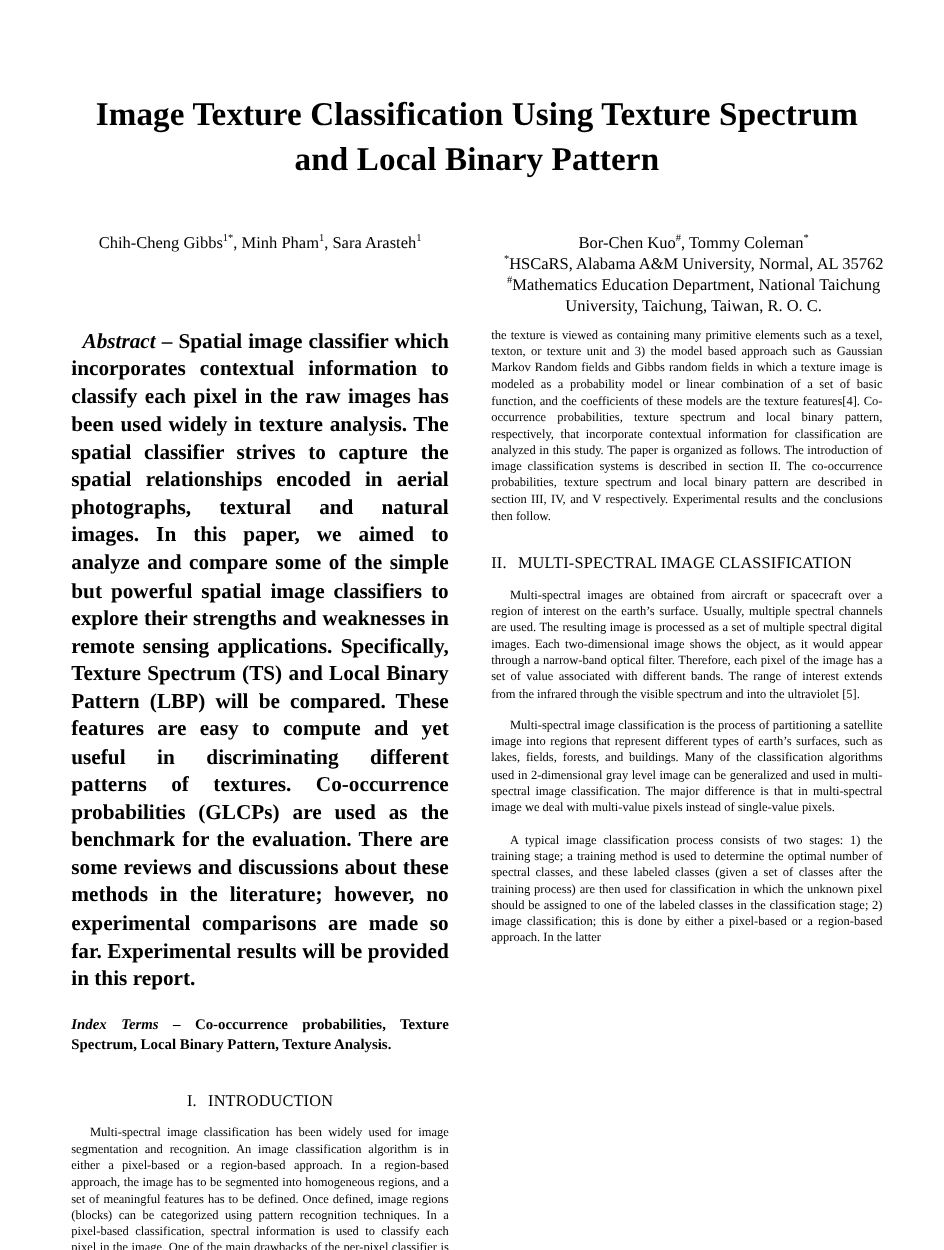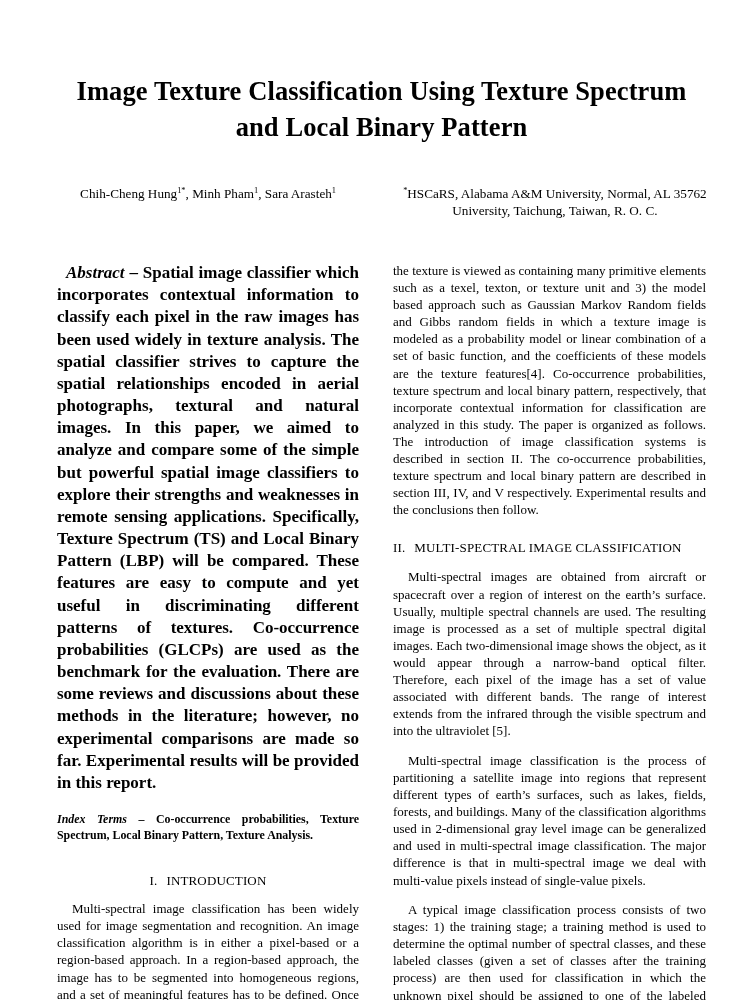--- a/index.html
+++ b/index.html
@@ -72,21 +72,21 @@
   }
   .col {
     width: 311px;
   }
   .col.left { width: 302px; }
   .col.right { width: 313px; }
 
   p {
     margin: 0;
     text-align: justify;
-    font-size: 13px;
+    font-size: 10px;
     line-height: 1.315;
     text-indent: 15px;
     hyphens: none;
   }
   p.noindent { text-indent: 0; }
   p.gap { margin-top: 12.5px; }
 
   .abstract {
     font-weight: bold;
     font-size: 17px;
@@ -166,25 +166,27 @@
 
 <div class="page">
 
   <div class="title-block">
     <h1 class="paper-title">Image Texture Classification Using Texture Spectrum and Local Binary Pattern</h1>
   </div>
 
   <div class="authors-row">
 
     <div class="author-col">
-      <div class="author-names"><span>Chih-Cheng Hung</span><sup>1*</sup><span>, Minh Pham</span><sup>1</sup><span>, Sara Arasteh</span><sup>1</sup></div>
+      <div class="author-names"><span>Chih-Cheng Gibbs</span><sup>1*</sup><span>, Minh Pham</span><sup>1</sup><span>, Sara Arasteh</span><sup>1</sup></div>
     </div>
 
     <div class="author-col">
+      <div class="author-names"><span>Bor-Chen Kuo</span><sup>#</sup><span>, Tommy Coleman</span><sup>*</sup></div>
       <div class="aff"><sup>*</sup><span>HSCaRS, Alabama A&amp;M University, Normal, AL 35762</span></div>
+      <div class="aff"><sup>#</sup><span>Mathematics Education Department, National Taichung</span></div>
       <div class="aff">University, Taichung, Taiwan, R. O. C.</div>
     </div>
 
   </div>
 
   <div class="columns">
 
     <div class="col left">
 
       <p class="abstract"><span class="lead">Abstract</span><span> – </span><span>Spatial image classifier which incorporates contextual information to classify each pixel in the raw images has been used widely in texture analysis.  The spatial classifier strives to capture the spatial relationships encoded in aerial photographs, textural and natural images.  In this paper, we aimed to analyze and compare some of the simple but powerful spatial image classifiers to explore their strengths and weaknesses in remote sensing applications.  Specifically, Texture Spectrum (TS) and Local Binary Pattern (LBP) will be compared.  These features are easy to compute and yet useful in discriminating different patterns of textures.  Co-occurrence probabilities (GLCPs) are used as the benchmark for the evaluation.  There are some reviews and discussions about these methods in the literature; however, no experimental comparisons are made so far.  Experimental results will be provided in this report.</span></p>

